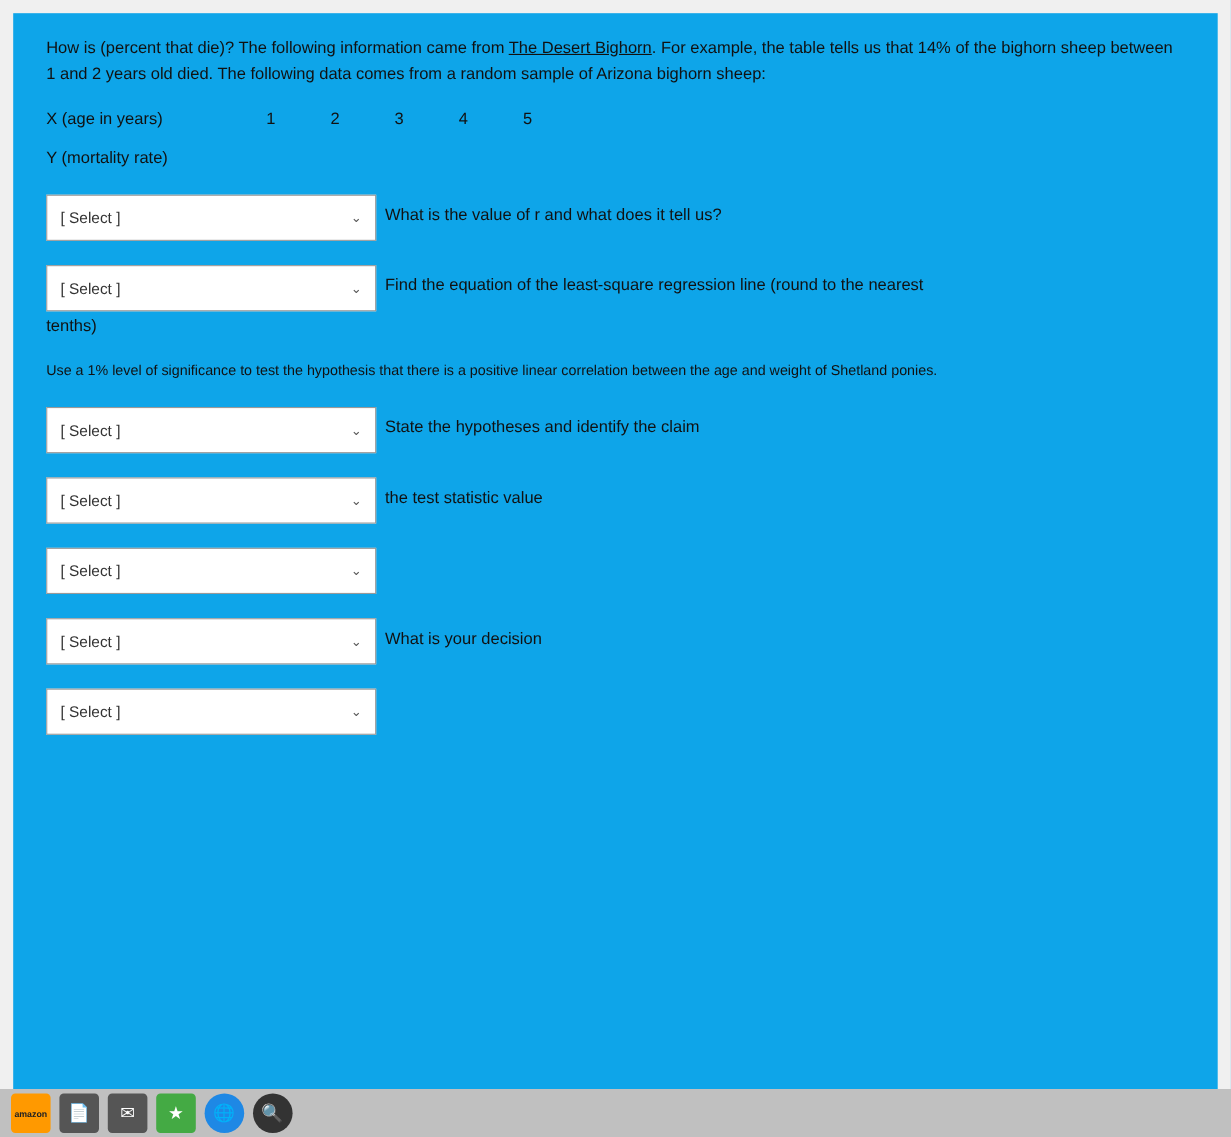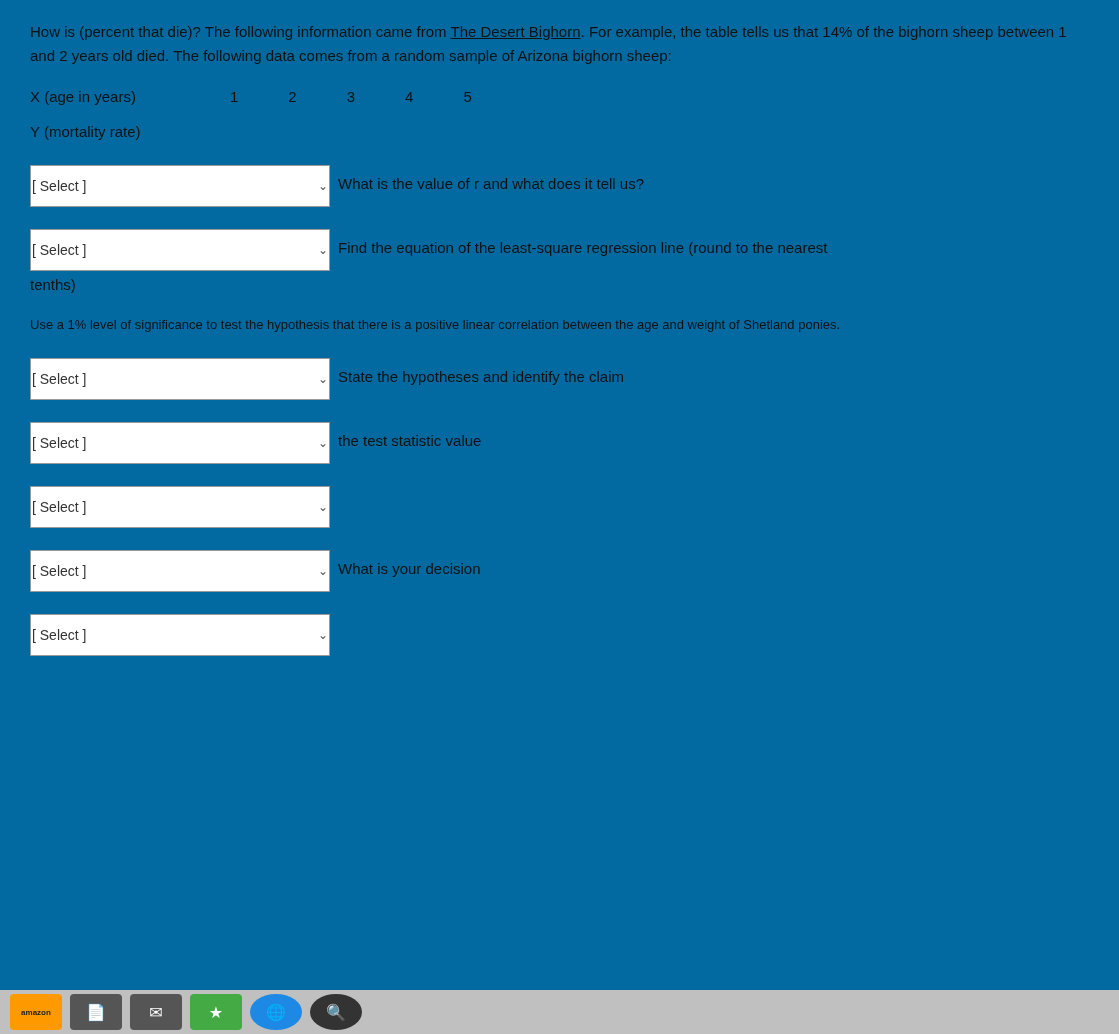--- a/index.html
+++ b/index.html
@@ -10,23 +10,23 @@
 
     body {
       font-family: Arial, sans-serif;
       font-size: 15px;
       background-color: #f0f0f0;
       width: 1119px;
       min-height: 1034px;
     }
 
     .main-content {
-      background-color: #0369a1;
+      background-color: #0ea5e9;
       padding: 20px 30px 20px 30px;
-      margin: 0;
+      margin: 12px;
       min-height: 990px;
     }
 
     .intro-text {
       font-size: 15px;
       line-height: 1.6;
       margin-bottom: 20px;
       color: #111;
     }
 
@@ -64,21 +64,21 @@
       align-items: flex-start;
       margin-bottom: 22px;
       gap: 8px;
     }
 
     .select-dropdown {
       display: flex;
       align-items: center;
       border: 1px solid #999;
       background: #fff;
-      padding: 8px 1px;
+      padding: 8px 12px;
       min-width: 300px;
       height: 42px;
       cursor: pointer;
       font-size: 14px;
       color: #333;
       position: relative;
       flex-shrink: 0;
     }
 
     .select-dropdown .select-label {
@@ -113,21 +113,21 @@
       display: flex;
       align-items: center;
       padding: 0 10px;
       gap: 8px;
       position: fixed;
       bottom: 0;
       width: 1119px;
     }
 
     .taskbar-icon {
-      width: 52px;
+      width: 36px;
       height: 36px;
       background: #888;
       border-radius: 4px;
       display: flex;
       align-items: center;
       justify-content: center;
       cursor: pointer;
     }
 
     .taskbar-icon.amazon {

